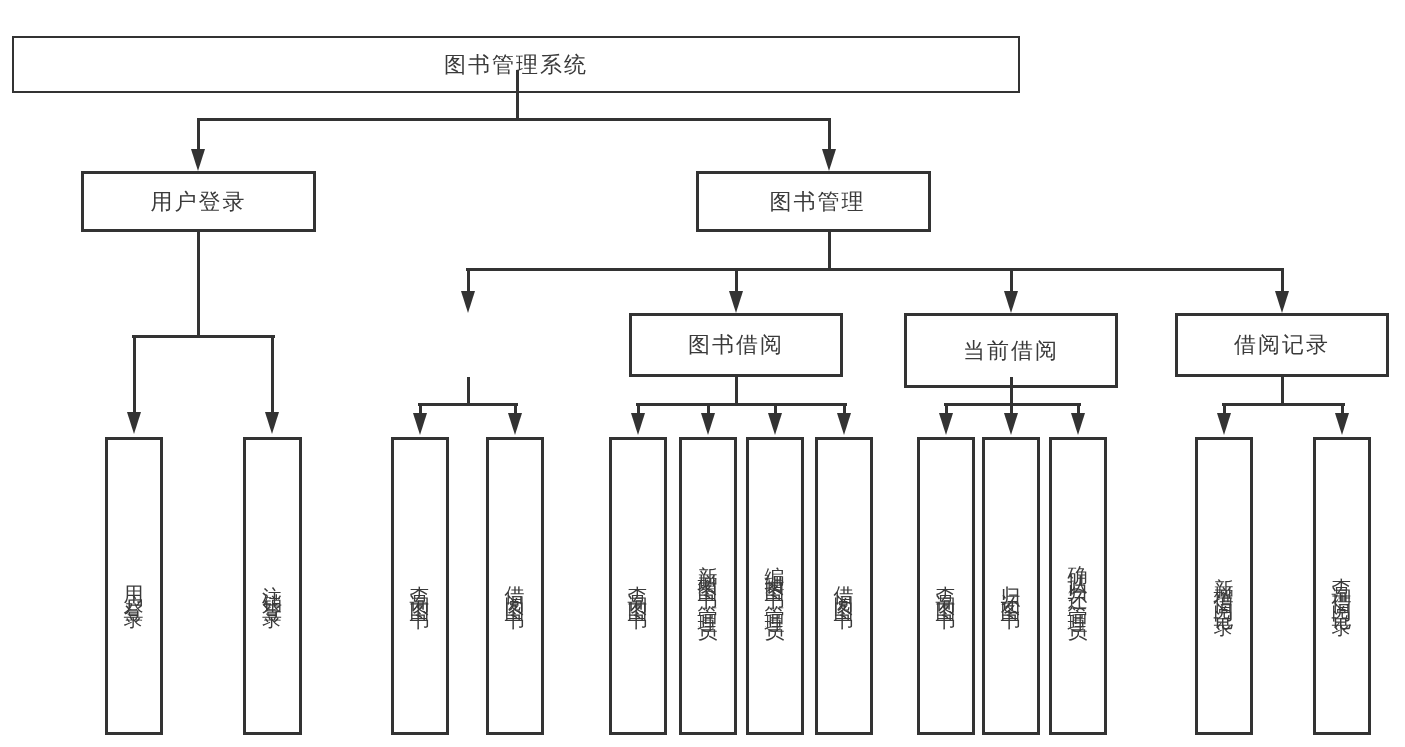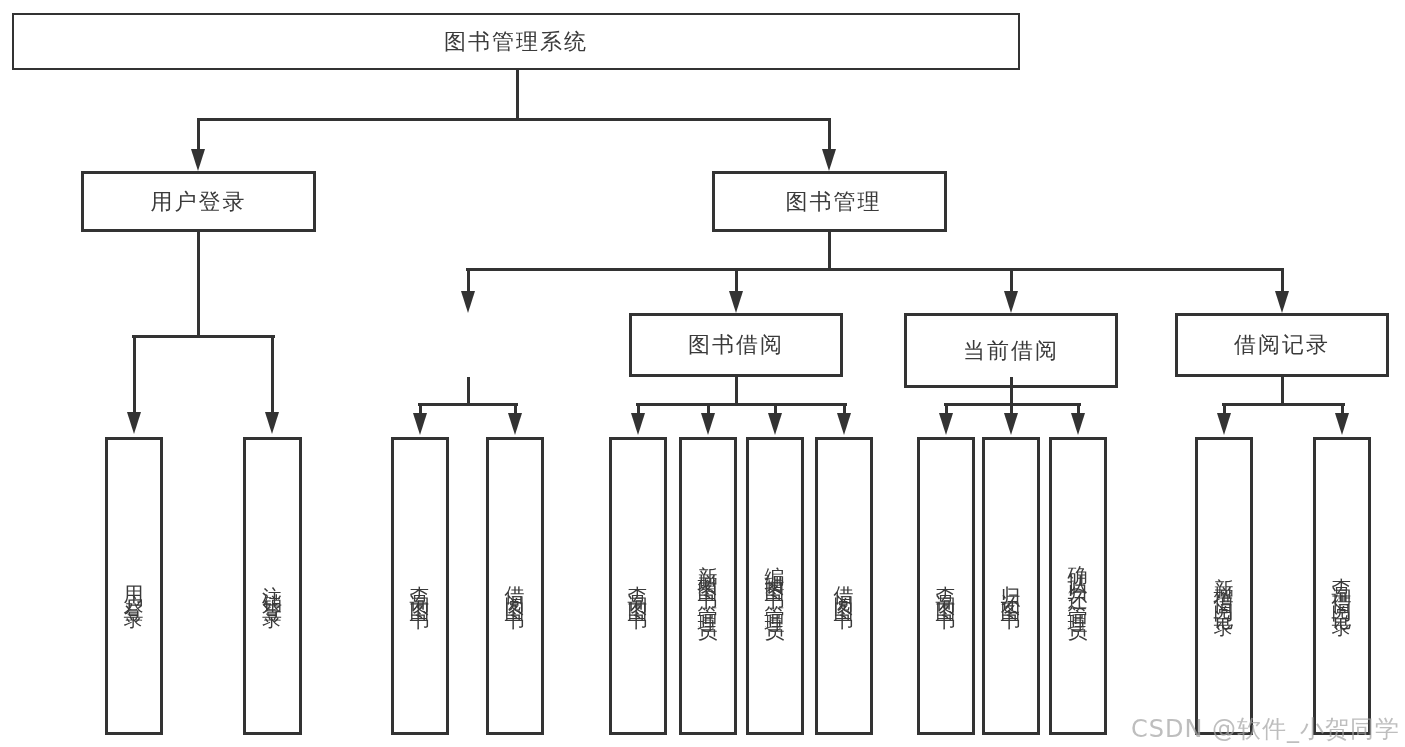--- a/index.html
+++ b/index.html
@@ -14,21 +14,21 @@
     overflow:hidden;
     font-family:"DejaVu Sans","Liberation Sans",sans-serif;
     color:var(--text);
   }
   .box{
     position:absolute;box-sizing:border-box;
     border:3px solid var(--line);background:#fff;
     display:flex;align-items:center;justify-content:center;
     font-size:22px;letter-spacing:2px;white-space:nowrap;
   }
-  .box.thin{border-width:2px;}
+  .box.thin{border-width:2px;margin-top:23px;}
   .vbox{font-size:20px;letter-spacing:0;}
   .vtext{
     writing-mode:vertical-rl;text-orientation:mixed;
     letter-spacing:8px;line-height:1;
   }
   .vline,.hline{position:absolute;background:var(--line);}
   .arr{
     position:absolute;width:0;height:0;
     border-left:7px solid transparent;border-right:7px solid transparent;
     border-top:22px solid var(--line);
@@ -47,21 +47,21 @@
   <div class="box thin" style="left:12px;top:13px;width:1008px;height:57px;">图书管理系统</div>
 
   <div class="vline" style="left:516px;top:70px;width:3px;height:51px;"></div>
   <div class="hline" style="left:197px;top:118px;width:634px;height:3px;"></div>
   <div class="vline" style="left:197px;top:118px;width:3px;height:33px;"></div>
   <div class="vline" style="left:828px;top:118px;width:3px;height:33px;"></div>
   <div class="arr" style="left:191px;top:149px;"></div>
   <div class="arr" style="left:822px;top:149px;"></div>
 
   <div class="box" style="left:81px;top:171px;width:235px;height:61px;">用户登录</div>
-  <div class="box" style="left:712px;top:171px;width:235px;height:61px;padding-left:8px;">图书管理</div>
+  <div class="box" style="left:696px;top:171px;width:235px;height:61px;padding-left:8px;">图书管理</div>
 
   <div class="vline" style="left:197px;top:232px;width:3px;height:106px;"></div>
   <div class="hline" style="left:132px;top:335px;width:143px;height:3px;"></div>
   <div class="vline" style="left:133px;top:335px;width:3px;height:79px;"></div>
   <div class="vline" style="left:271px;top:335px;width:3px;height:79px;"></div>
   <div class="arr" style="left:127px;top:412px;"></div>
   <div class="arr" style="left:265px;top:412px;"></div>
 
   <div class="vline" style="left:828px;top:232px;width:3px;height:39px;"></div>
   <div class="hline" style="left:466px;top:268px;width:818px;height:3px;"></div>
@@ -149,15 +149,14 @@
     <span class="vtext">确认归还（管理员）</span>
   </div>
 
   <div class="box vbox" style="left:1195px;top:437px;width:58px;height:298px;">
     <span class="vtext">新增借阅记录</span>
   </div>
   <div class="box vbox" style="left:1313px;top:437px;width:58px;height:298px;">
     <span class="vtext">查询借阅记录</span>
   </div>
 
-  <div class="watermark">CSDN @软件_小贺同学</div>
 
 </div>
 
 </body></html>

